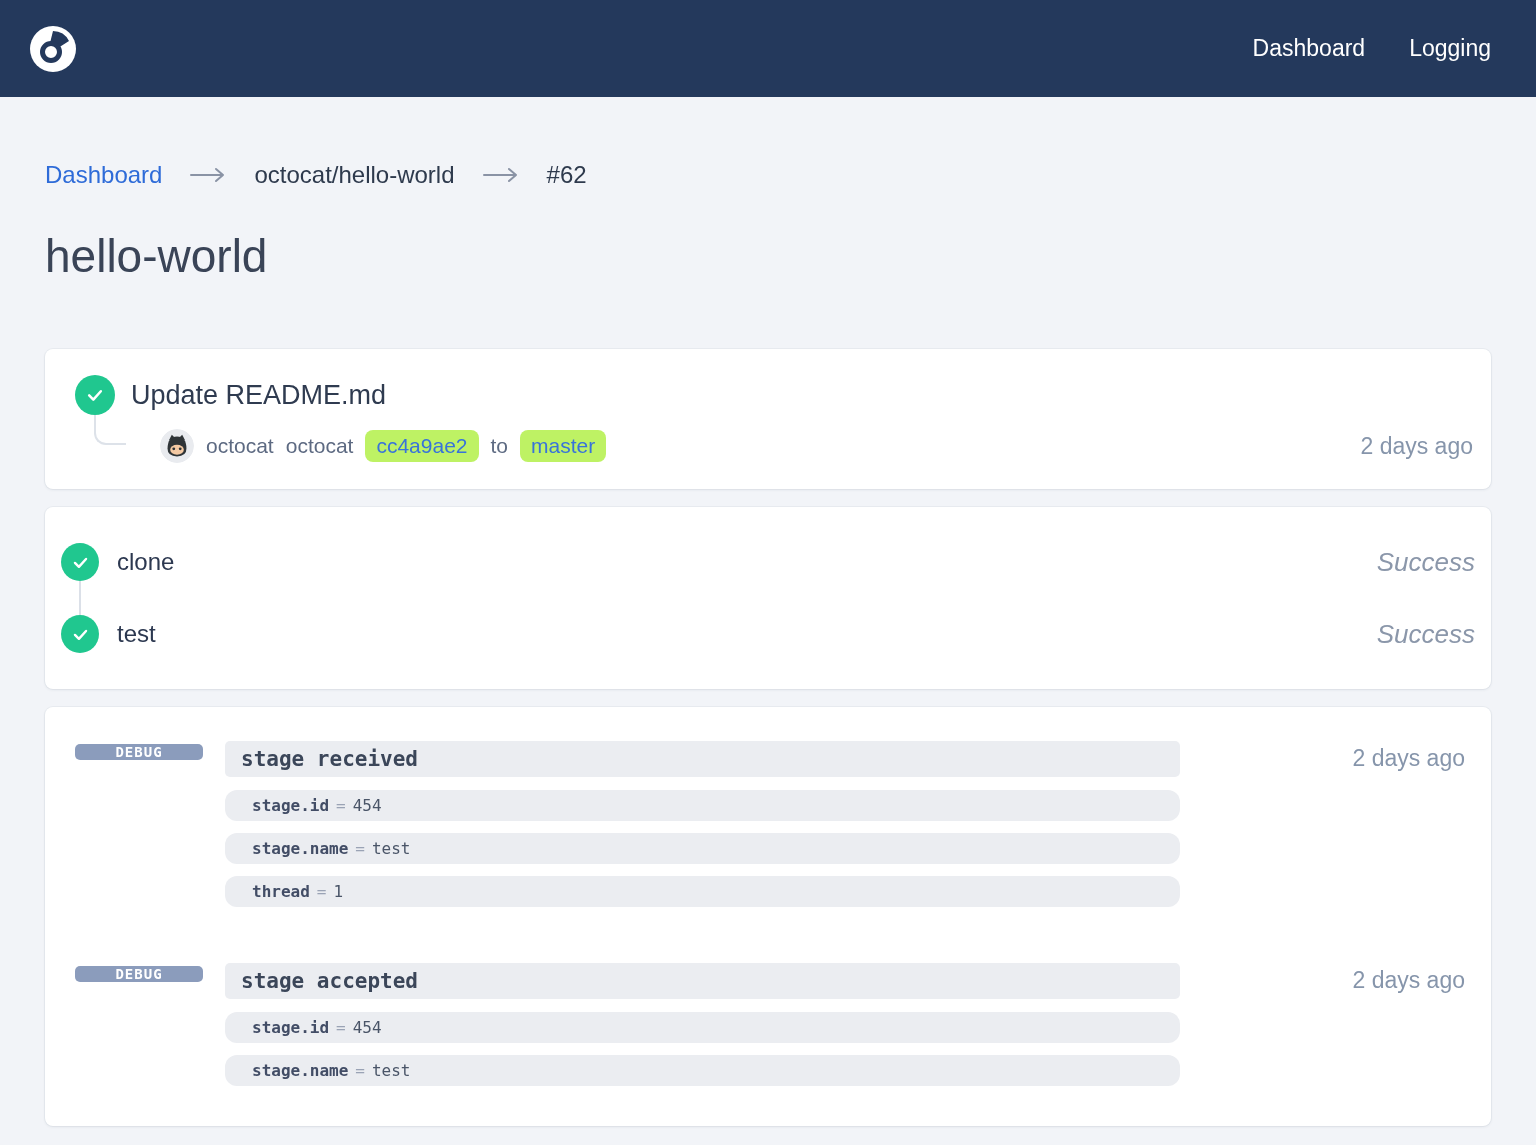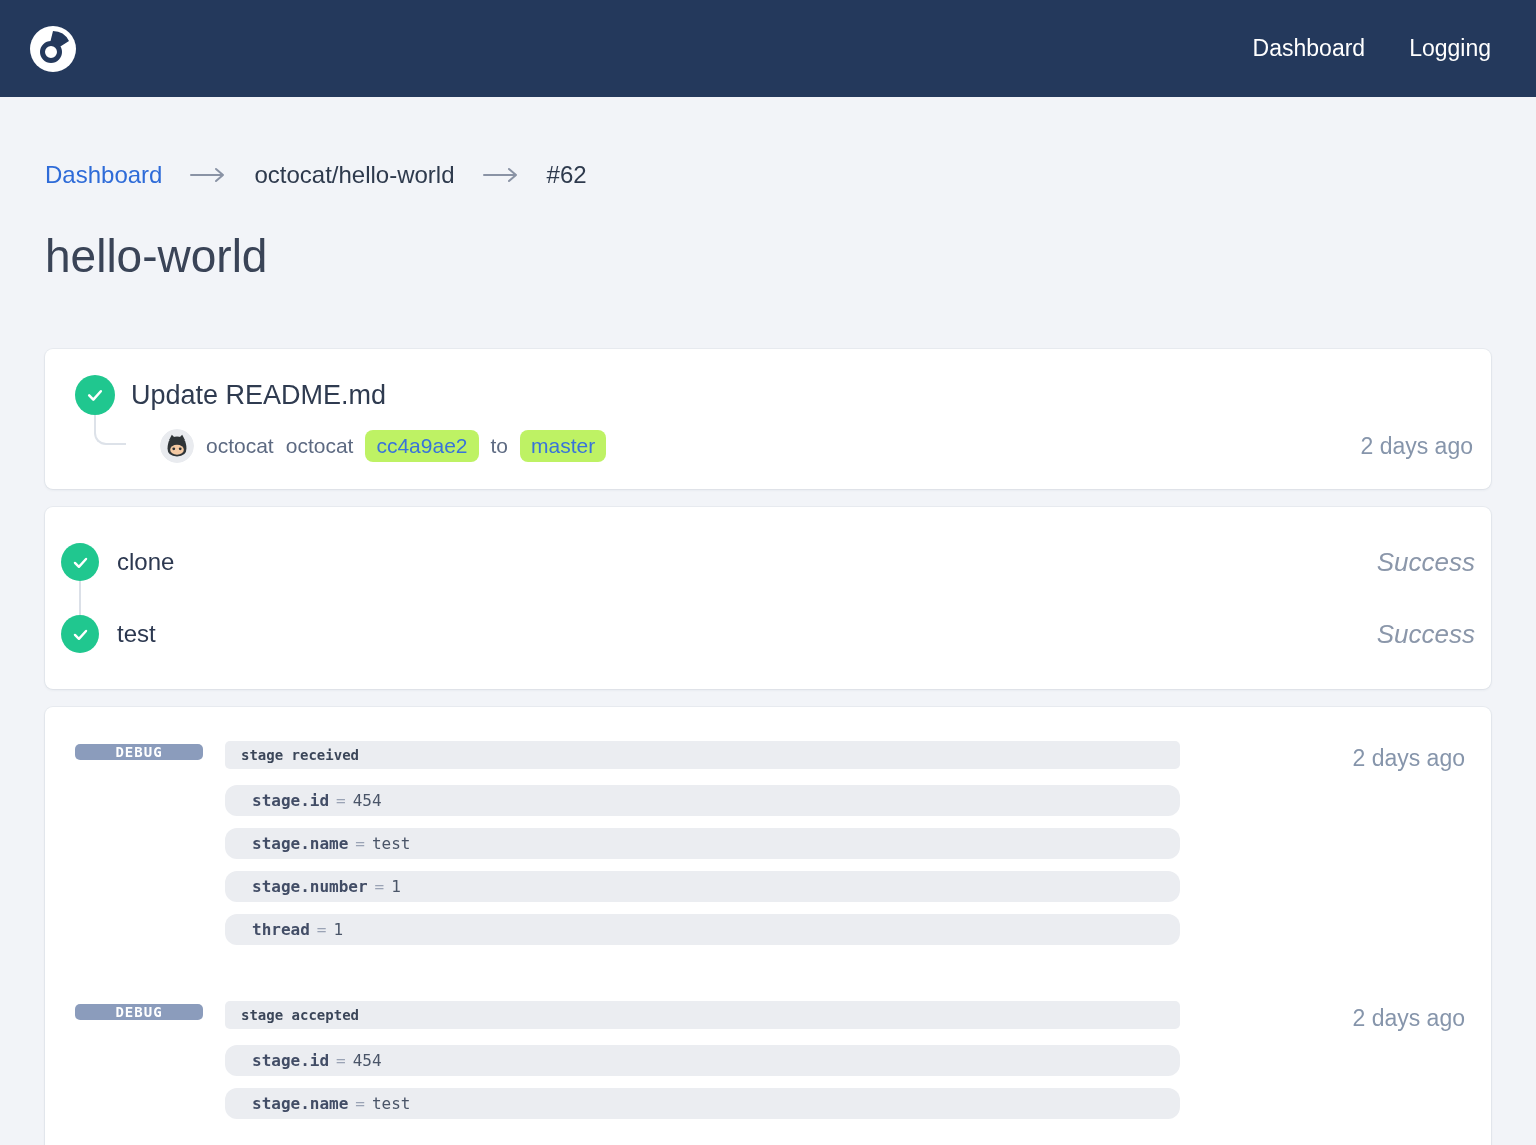--- a/index.html
+++ b/index.html
@@ -89,21 +89,21 @@
     grid-column:1; margin-top:3px;
     background:#8b9cbc; color:#fff; border-radius:5px;
     font-size:14px; font-weight:bold; letter-spacing:1px;
     text-align:center; padding:0 0;
     font-family:"DejaVu Sans Mono", monospace;
   }
   .log-msg {
     grid-column:2;
     background:#ebedf1; border-radius:5px; padding:6px 16px;
     font-family:"DejaVu Sans Mono", monospace;
-    font-size:14px; font-weight:bold; color:#3b4659;
+    font-size:21px; font-weight:bold; color:#3b4659;
   }
   .log-time { grid-column:3; justify-self:end; color:#8695ab; font-size:23px; margin-top:4px; }
   .log-fields {
     grid-column:2; grid-row:2;
     display:flex; flex-direction:column; gap:12px; margin-top:13px;
   }
   .log-field {
     background:#ebedf1; border-radius:12px; padding:6px 27px;
     font-family:"DejaVu Sans Mono", monospace; font-size:16px;
   }
@@ -208,23 +208,20 @@
       <div class="log-msg">stage received</div>
       <span class="log-time">2 days ago</span>
       <div class="log-fields">
         <div class="log-field">
           <span class="fk">stage.id</span><span class="feq">=</span><span class="fv">454</span>
         </div>
         <div class="log-field">
           <span class="fk">stage.name</span><span class="feq">=</span><span class="fv">test</span>
         </div>
         <div class="log-field">
-          <span class="fk">stage.number</span><span class="feq">=</span><span class="fv">1</span>
-        </div>
-        <div class="log-field">
           <span class="fk">thread</span><span class="feq">=</span><span class="fv">1</span>
         </div>
       </div>
     </div>
 
     <div class="log-entry">
       <span class="badge-debug">DEBUG</span>
       <div class="log-msg">stage accepted</div>
       <span class="log-time">2 days ago</span>
       <div class="log-fields">

